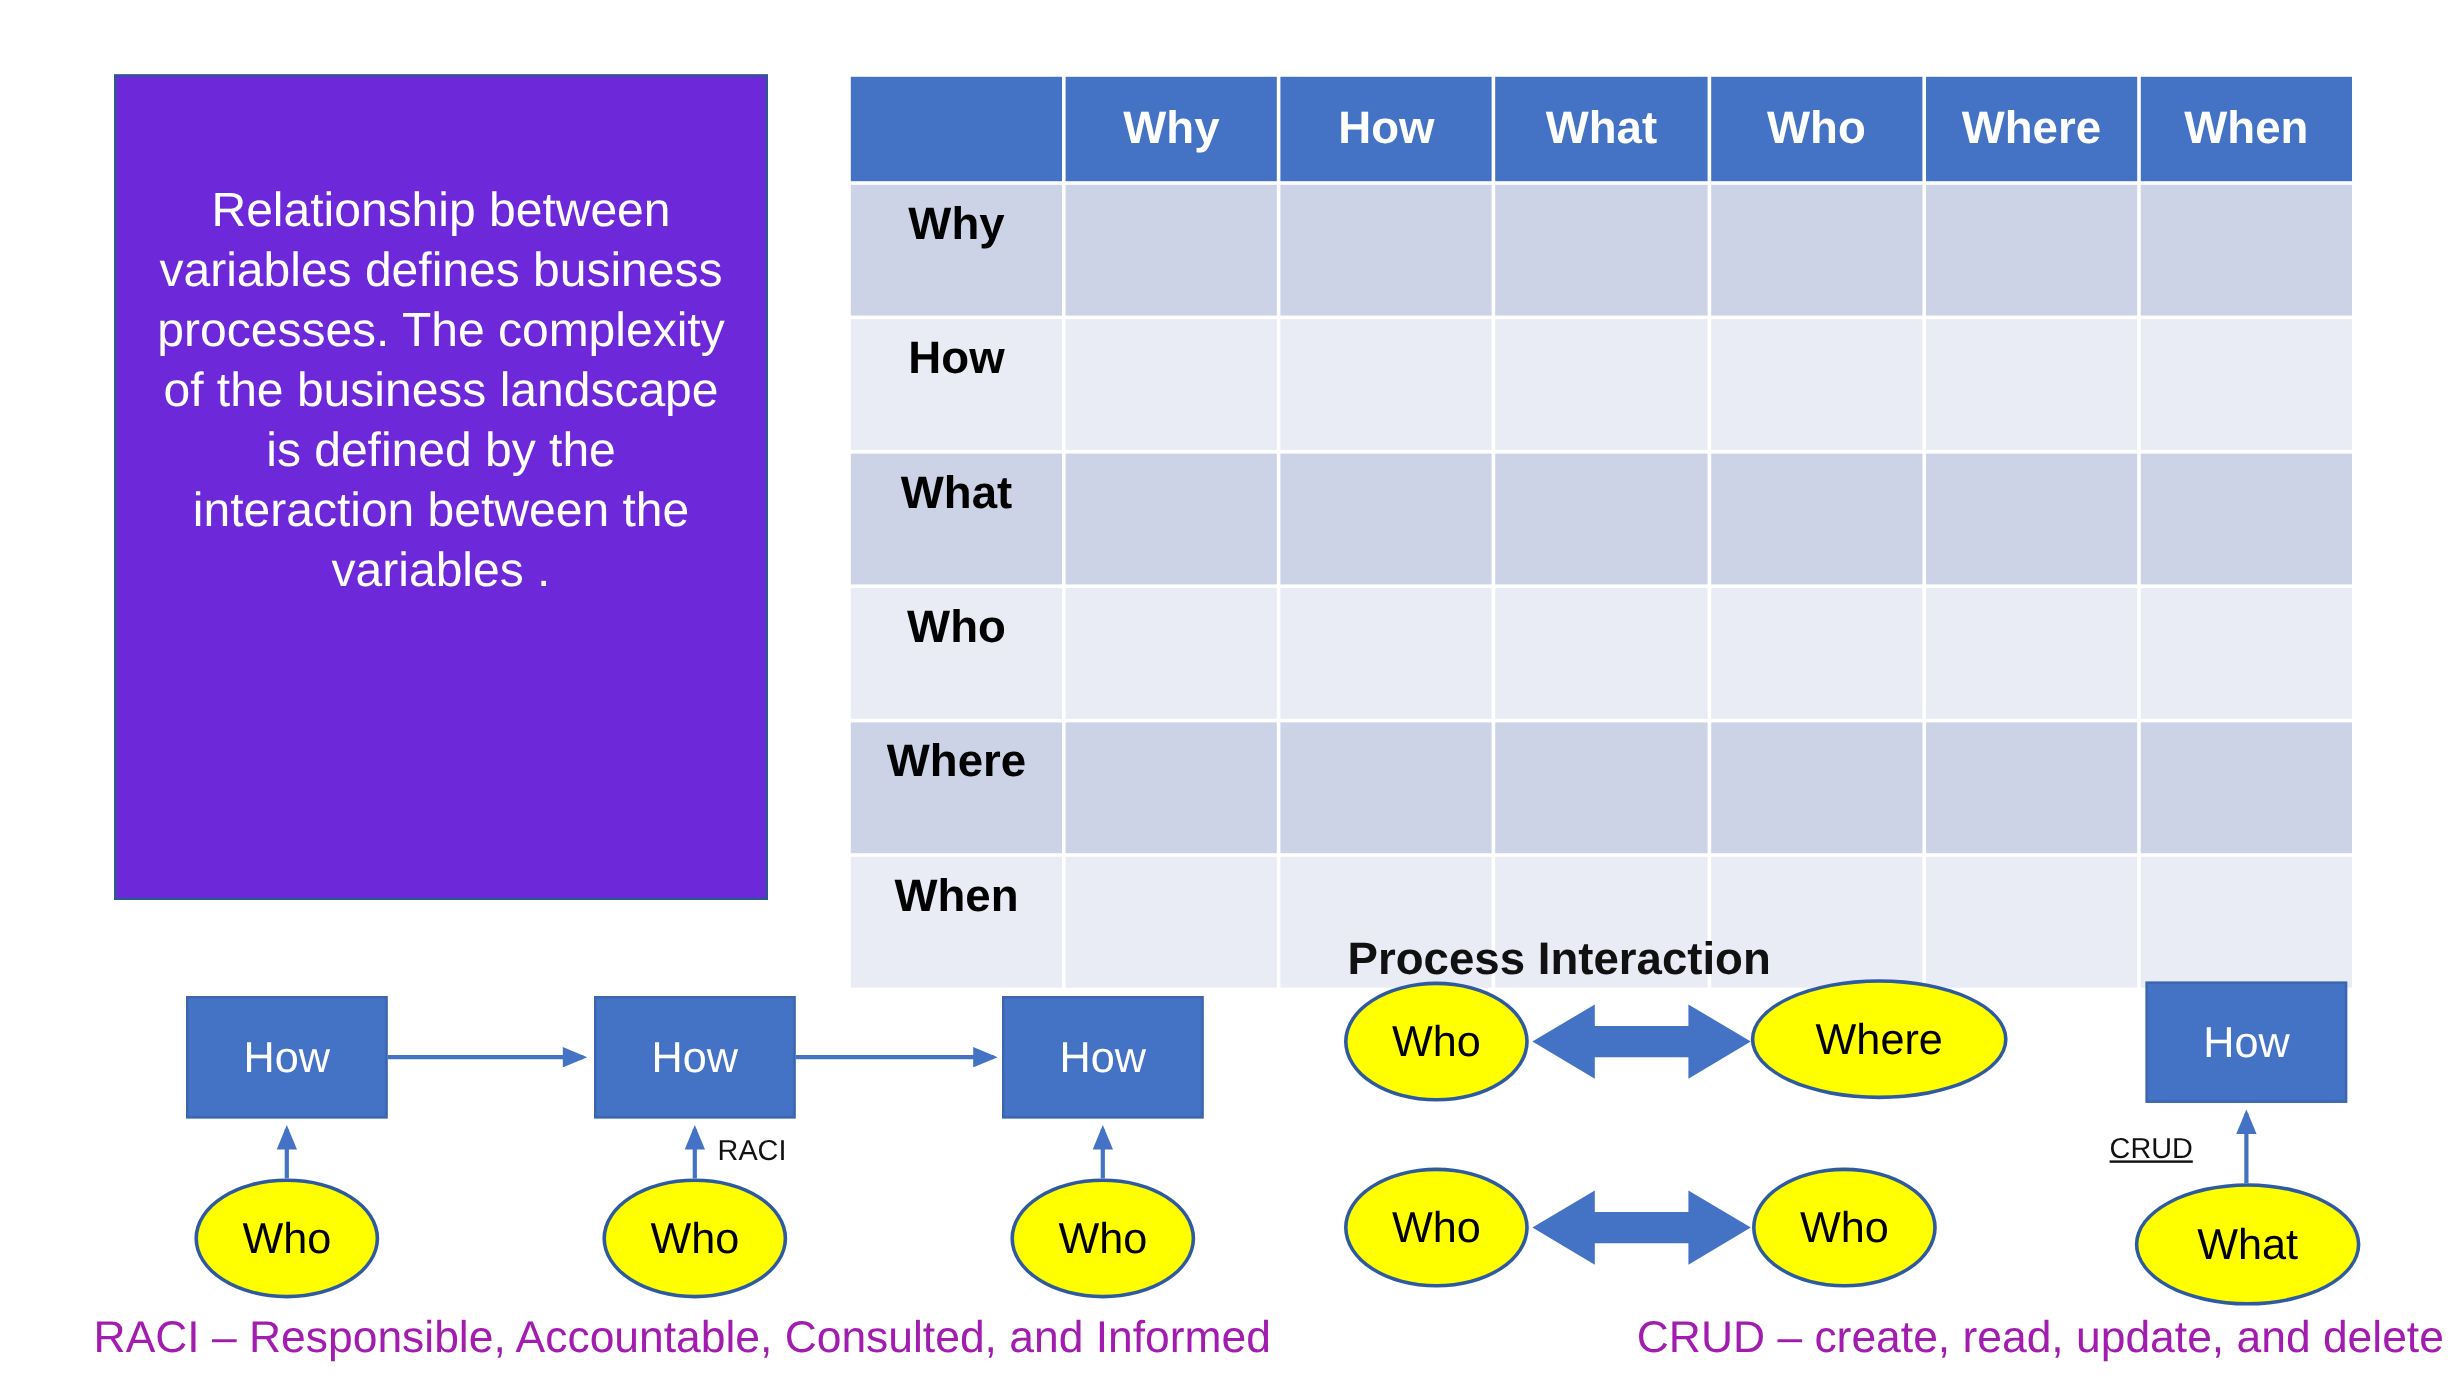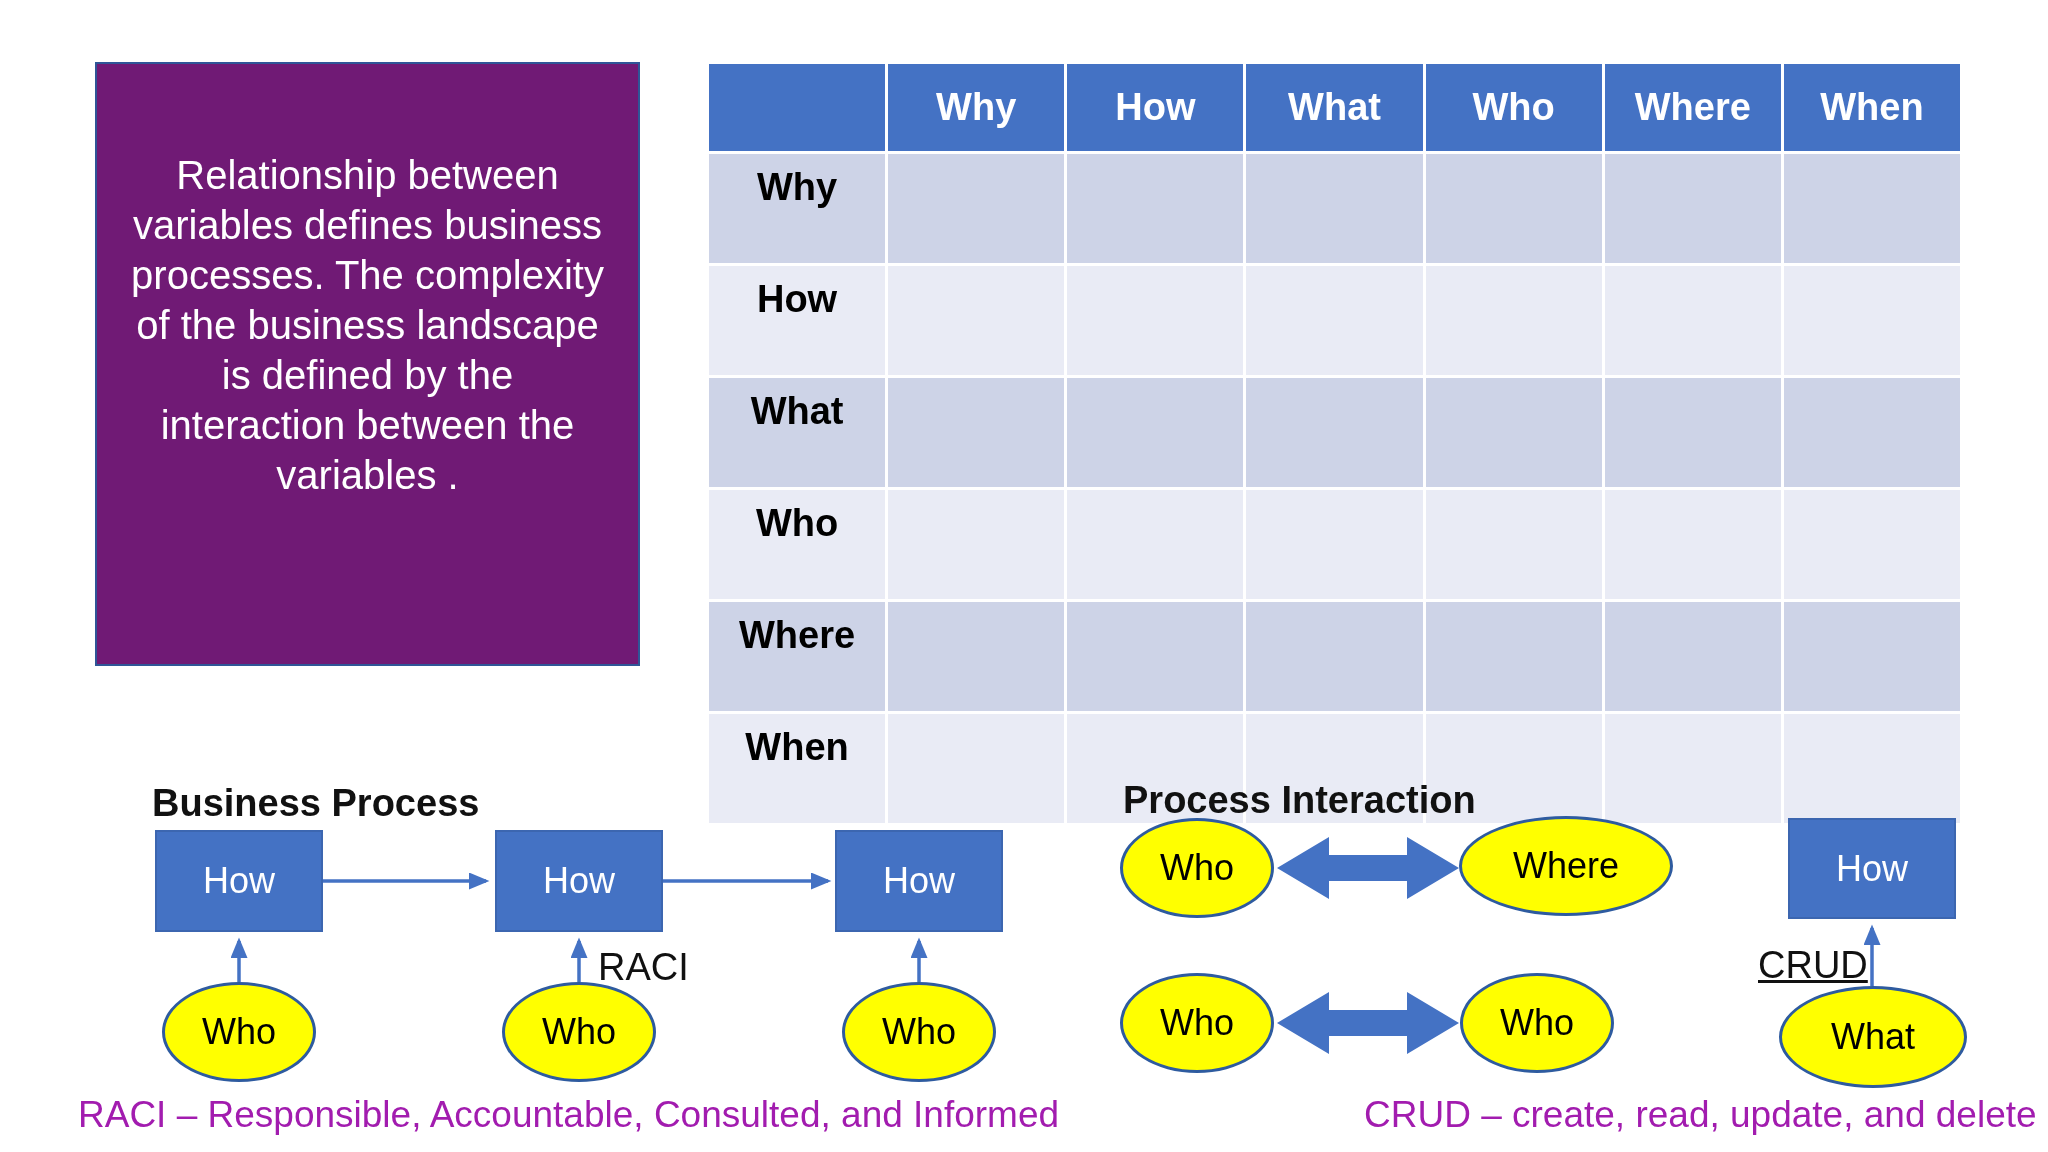--- a/index.html
+++ b/index.html
@@ -2,22 +2,22 @@
 <html><head>
 <meta charset="utf-8">
 <style>
   html,body { margin:0; padding:0; background:#ffffff; }
   .slide {
     position:relative; width:2048px; height:1152px; background:#ffffff;
     font-family:"Liberation Sans", sans-serif; overflow:hidden;
   }
   
   .textbox {
-    position:absolute; left:95px; top:62px; width:545px; height:604px;
-    background:#701a75; border:2px solid #2F5597; box-sizing:border-box;
+    position:absolute; left:95px; top:62px; width:545px; height:688px;
+    background:#6d28d9; border:2px solid #2F5597; box-sizing:border-box;
   }
   .textbox-inner {
     padding:86px 32px 0 32px; color:#ffffff; font-size:40px; line-height:50px;
     text-align:center;
   }
   
   table.matrix {
     position:absolute; left:706px; top:61px; width:1257px;
     border-collapse:separate; border-spacing:3px; table-layout:fixed;
   }
@@ -37,21 +37,21 @@
   .box {
     position:absolute; background:#4472C4; border:2px solid #3C66B0; box-sizing:border-box;
     display:flex; align-items:center; justify-content:center;
     color:#ffffff; font-size:36px;
   }
   .ellipse {
     position:absolute; background:#FFFF00; border:3px solid #2E5B9F; border-radius:50%;
     box-sizing:border-box; display:flex; align-items:center; justify-content:center;
     color:#000000; font-size:36px;
   }
-  .small-label { position:absolute; font-size:38px; color:#111111; white-space:nowrap; }
+  .small-label { position:absolute; font-size:24px; color:#111111; white-space:nowrap; }
   .footnote { position:absolute; font-size:37px; color:#a21caf; white-space:nowrap; }
   svg.overlay { position:absolute; left:0; top:0; width:2048px; height:1152px; pointer-events:none; }
 </style>
 </head>
 <body>
 
 <div class="slide">
 
   <div class="textbox">
     <div class="textbox-inner">Relationship between variables defines business processes. The complexity of the business landscape is defined by the interaction between the variables .</div>
@@ -120,21 +120,20 @@
         <td></td>
           <td></td>
           <td></td>
           <td></td>
           <td></td>
           <td></td>
       </tr>
     </tbody>
   </table>
 
-  <div class="dg-title" style="left:152px; top:782px;">Business Process</div>
   <div class="box" style="left:155px; top:830px; width:168px; height:102px;">How</div>
   <div class="box" style="left:495px; top:830px; width:168px; height:102px;">How</div>
   <div class="box" style="left:835px; top:830px; width:168px; height:102px;">How</div>
   <div class="ellipse" style="left:162px; top:982px; width:154px; height:100px;">Who</div>
   <div class="ellipse" style="left:502px; top:982px; width:154px; height:100px;">Who</div>
   <div class="ellipse" style="left:842px; top:982px; width:154px; height:100px;">Who</div>
   <div class="small-label" style="left:598px; top:946px;">RACI</div>
   <div class="footnote" style="left:78px; top:1094px;">RACI – Responsible, Accountable, Consulted, and Informed</div>
 
   <div class="dg-title" style="left:1123px; top:779px;">Process Interaction</div>

